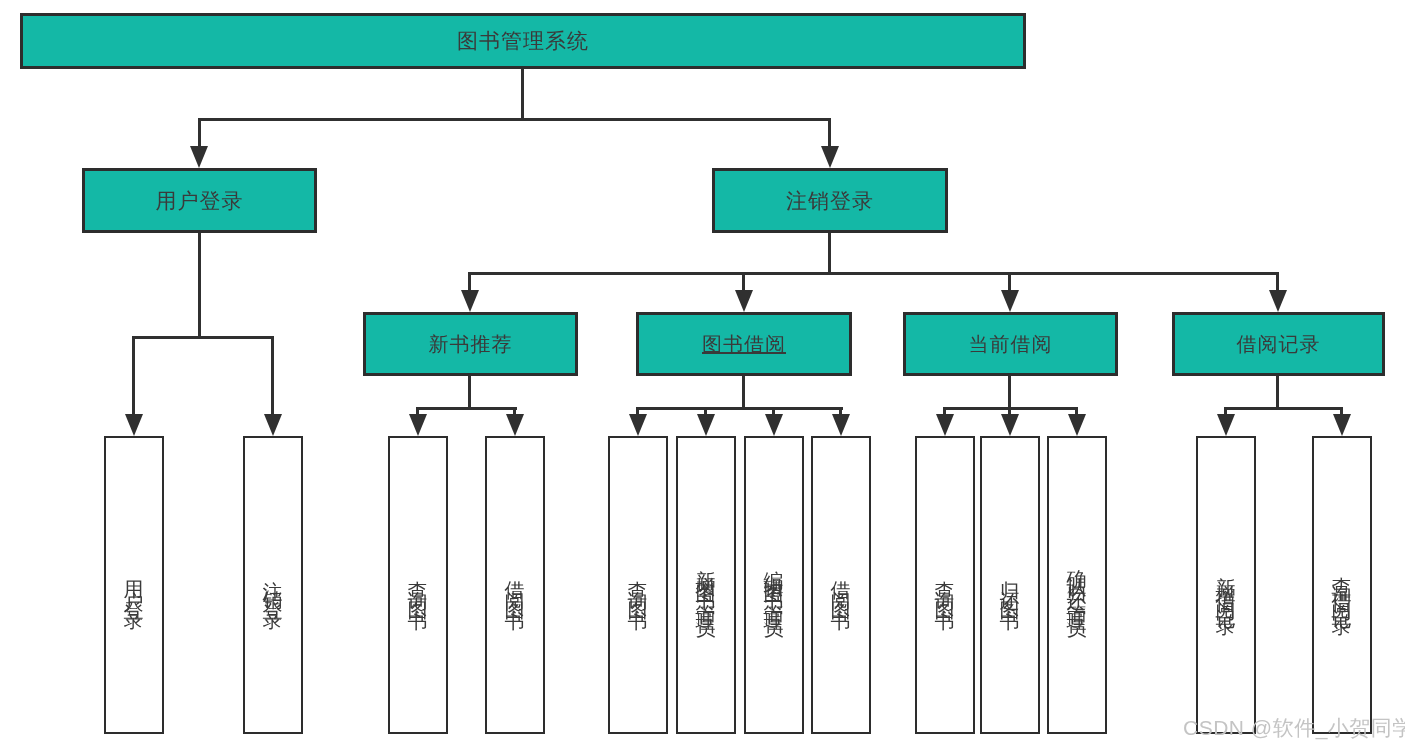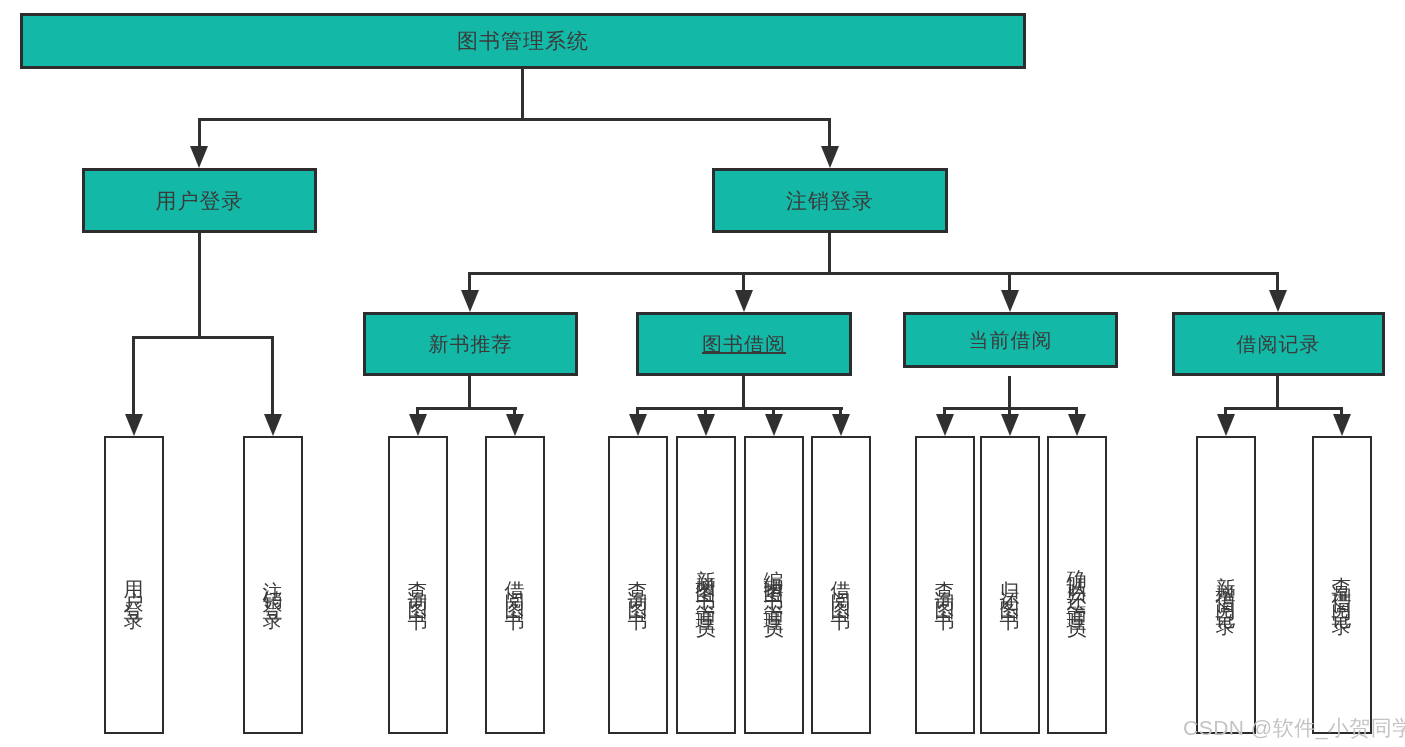--- a/index.html
+++ b/index.html
@@ -72,21 +72,21 @@
   <div class="arrow" style="left:1001px;top:290px;"></div>
   <div class="vline" style="left:1276px;top:272px;height:18px;"></div>
   <div class="arrow" style="left:1269px;top:290px;"></div>
 
   <div class="box" style="left:363px;top:312px;width:215px;height:64px;">
     <span class="hlabel" style="font-size:20px;">新书推荐</span>
   </div>
   <div class="box" style="left:636px;top:312px;width:216px;height:64px;">
     <span class="hlabel" style="font-size:20px;text-decoration:underline;">图书借阅</span>
   </div>
-  <div class="box" style="left:903px;top:312px;width:215px;height:56px;">
+  <div class="box" style="left:903px;top:312px;width:215px;height:64px;">
     <span class="hlabel" style="font-size:20px;">当前借阅</span>
   </div>
   <div class="box" style="left:1172px;top:312px;width:213px;height:64px;">
     <span class="hlabel" style="font-size:20px;">借阅记录</span>
   </div>
 
   <div class="vline" style="left:468px;top:376px;height:31px;"></div>
   <div class="hline" style="left:416px;top:407px;width:101px;"></div>
   <div class="vline" style="left:416px;top:407px;height:7px;"></div>
   <div class="arrow" style="left:409px;top:414px;"></div>

